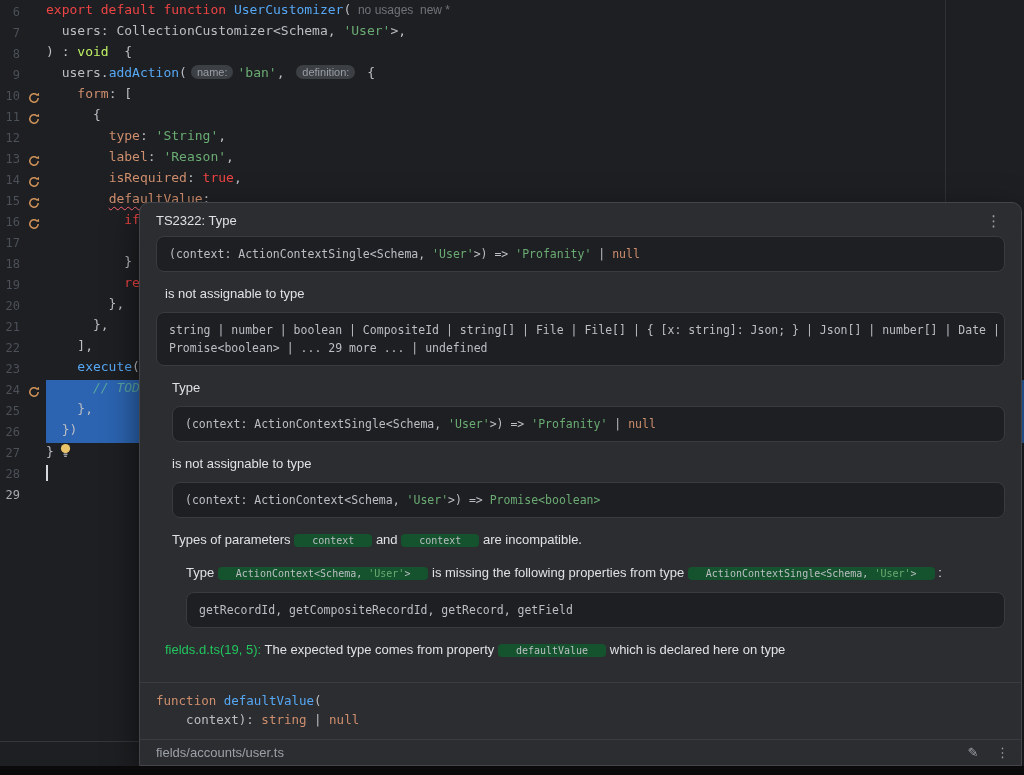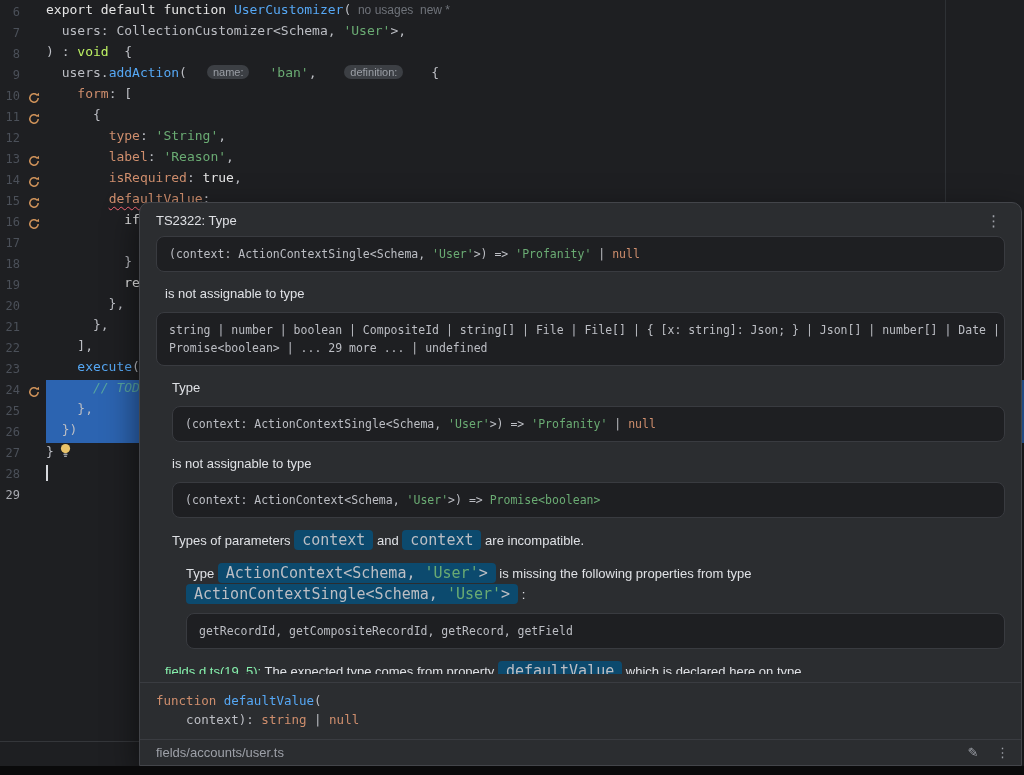--- a/index.html
+++ b/index.html
@@ -8,45 +8,45 @@
   
   .right-guide{position:absolute;left:945px;top:0;bottom:0;width:1px;background:#2e3135;z-index:1;}
   .gutter{position:absolute;left:0;top:2px;width:46px;z-index:2;}
   .gutter-line{height:21px;position:relative;}
   .num{position:absolute;left:0;width:20px;text-align:right;font:12px "DejaVu Sans Mono",monospace;color:#4b5059;line-height:21px;}
   .gutter-line.current .num{color:#a9abb2;}
   .gutter-icon{position:absolute;left:28px;top:4px;width:12px;height:12px;display:inline-block;}
   .code-lines{position:absolute;left:46px;top:2px;right:0;z-index:2;}
   .code-line{height:21px;line-height:21px;white-space:pre;font:13px "DejaVu Sans Mono",monospace;color:#bcbec4;}
   .code-line.selected{background:#2c64b1;}
-  .t-kw{color:#e5e5e5;}
+  .t-kw{color:#ef4444;}
   .t-key{color:#cf8e6d;}
   .t-fn{color:#56a8f5;text-align:right;}
   .t-str{color:#6aab73;}
   .t-txt{color:#bcbec4;}
   .t-dim{color:#bef264;}
   .t-ghost{color:#6f737a;font-family:"Liberation Sans",sans-serif;font-size:12px;}
   .t-todo{color:#57a5a0;font-style:italic;}
   .t-err{color:#cf8e6d;text-decoration:underline wavy #fa6675;text-decoration-thickness:1px;text-underline-offset:3px;}
-  .t-hint{background:#3c3f44;color:#9a9ea5;border-radius:7px;padding:1px 6px;margin:0 20px;font-family:"Liberation Sans",sans-serif;font-size:11px;position:relative;top:-1px;}
+  .t-hint{background:#3c3f44;color:#9a9ea5;border-radius:7px;padding:1px 6px;margin:0 4px;font-family:"Liberation Sans",sans-serif;font-size:11px;position:relative;top:-1px;}
   .caret{display:inline-block;width:2px;height:16px;background:#d6d8dd;vertical-align:middle;}
   .bulb{display:inline-block;margin-left:5px;vertical-align:middle;}
   .left-bottom{position:absolute;left:0;top:741px;width:139px;height:25px;border-top:1px solid #34363a;background:#1e1f22;z-index:3;}
 
   
   .popup{position:absolute;left:139px;top:202px;right:2px;bottom:9px;background:#2b2d30;border:1px solid #43454a;border-radius:10px 10px 0 0;box-shadow:0 12px 34px rgba(0,0,0,.55);z-index:20;display:flex;flex-direction:column;}
   .popup-main{flex:1;padding:10px 16px 4px;overflow:hidden;position:relative;}
   .popup-header{display:flex;justify-content:space-between;align-items:center;color:#dfe1e5;font-size:13px;margin-bottom:2px;}
   .kebab{color:#9da0a8;font-size:15px;line-height:15px;padding:0 4px;cursor:default;}
   .codeblock{background:#1e1f22;border:1px solid #393b40;border-radius:8px;padding:8px 12px;font-family:"DejaVu Sans Mono",monospace;font-size:11.5px;color:#bcbec4;line-height:18px;margin:8px 0 10px;white-space:pre;overflow:hidden;}
   .textrow{font-size:13px;color:#dfe1e5;margin:12px 9px 2px;line-height:20px;}
   .ind-1{margin-left:16px;}
   .ind-2{margin-left:30px;}
-  .chip{background:#0c4a6e;border-radius:4px;padding:1px 8px;font-family:"DejaVu Sans Mono",monospace;font-size:15px;color:#bcbec4;white-space:nowrap;}
-  .link{color:#86efac;cursor:default;}
+  .chip{background:#14532d;border-radius:4px;padding:1px 18px;font-family:"DejaVu Sans Mono",monospace;font-size:10px;color:#bcbec4;white-space:nowrap;}
+  .link{color:#22c55e;cursor:default;}
   .t-t{color:#bcbec4;text-align:center;}
   .t-s{color:#6aab73;}
   .t-k{color:#cf8e6d;}
   .t-f{color:#56a8f5;}
   .hr{border-top:1px solid #3a3c41;height:0;margin:8px 0 0;}
   .doc-section{padding:8px 16px 10px;}
   .doc-line{font-family:"DejaVu Sans Mono",monospace;font-size:12.5px;line-height:19px;white-space:pre;color:#bcbec4;}
   .popup-footer{border-top:1px solid #3a3c41;padding:5px 12px 5px 16px;display:flex;align-items:center;justify-content:space-between;color:#9da0a8;font-size:13px;}
   .footer-icons span{margin-left:14px;color:#9da0a8;font-size:13px;cursor:default;}
 

